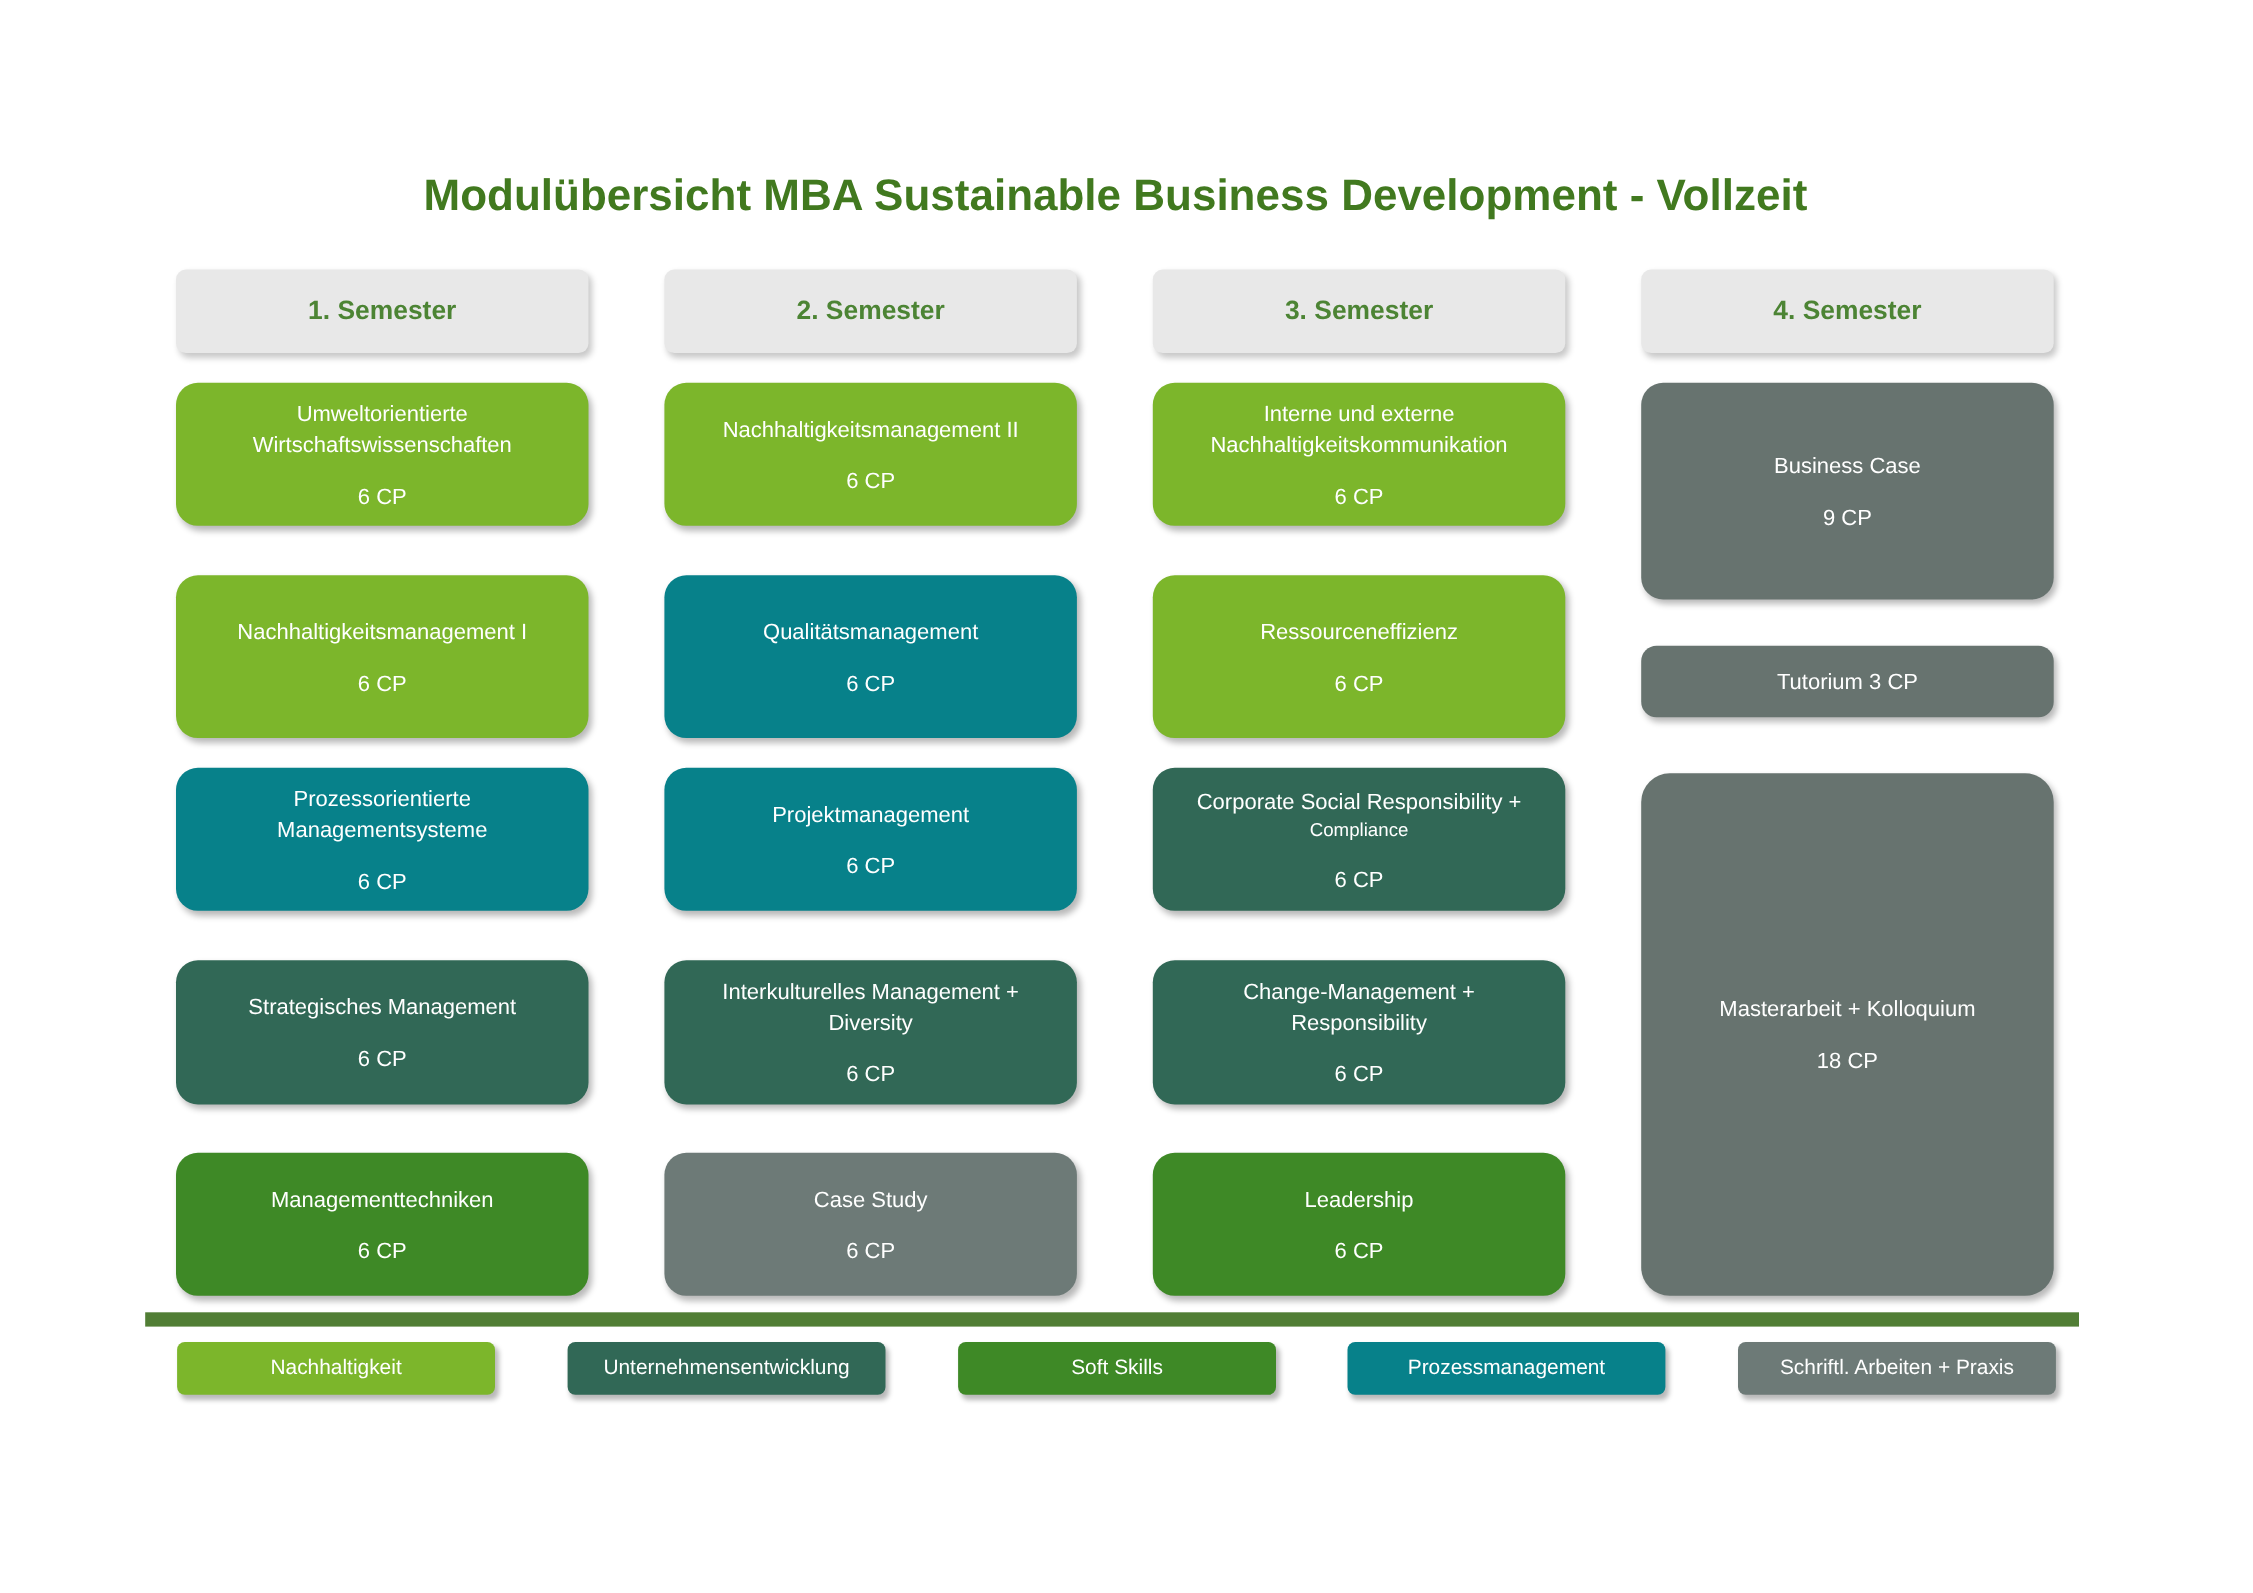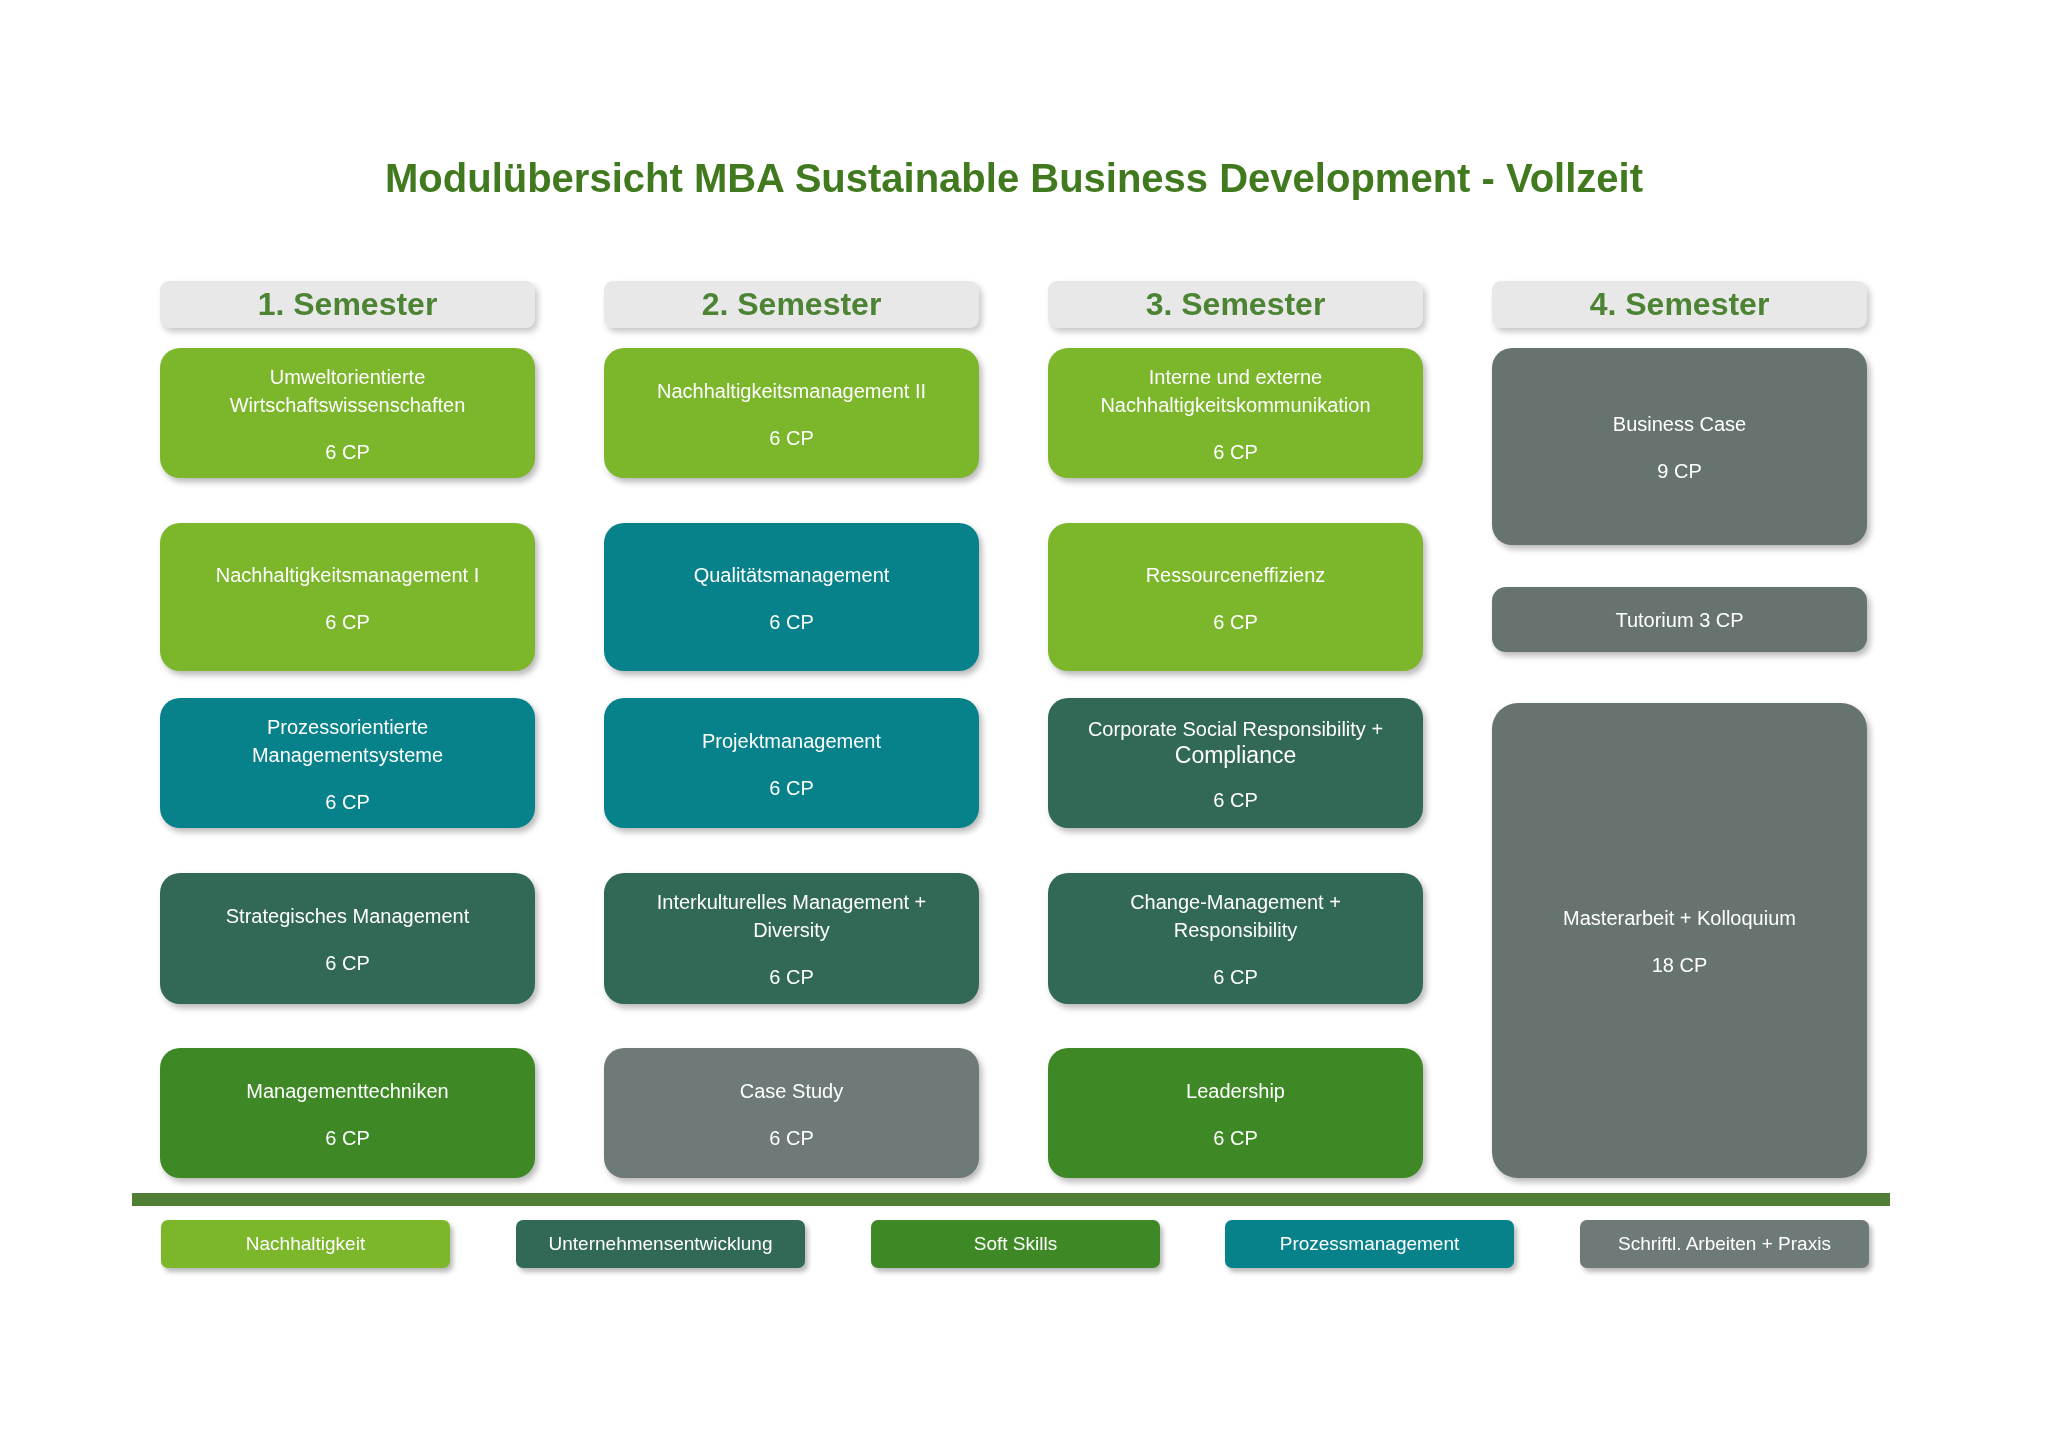--- a/index.html
+++ b/index.html
@@ -5,35 +5,34 @@
   html,body { margin:0; padding:0; background:#ffffff; }
   .page {
     position:relative; width:2048px; height:1448px; background:#ffffff;
     font-family:"Liberation Sans", sans-serif; overflow:hidden;
   }
   .page-title {
     position:absolute; left:160px; width:1708px; top:150px; height:56px;
     text-align:center; font-size:40px; font-weight:bold; line-height:56px;
   }
   .sem-header {
-    position:absolute; top:245px; height:47px; width:375px;
+    position:absolute; top:245px; height:76px; width:375px;
     background:#E8E8E8; border-radius:9px;
     display:flex; align-items:center; justify-content:center;
-    font-size:32px; font-weight:bold;
+    font-size:24px; font-weight:bold;
     box-shadow:3px 4px 6px rgba(0,0,0,0.22);
-    margin-top:36px;
   }
   .card {
     position:absolute; width:375px; border-radius:20px; color:#ffffff;
     display:flex; flex-direction:column; align-items:center; justify-content:center;
     text-align:center; box-shadow:3px 4px 6px rgba(0,0,0,0.28);
     padding:0 14px; box-sizing:border-box;
   }
   .card-title { font-size:20px; line-height:28px; }
-  .card-title .small { font-size:23px; line-height:24px; }
+  .card-title .small { font-size:17px; line-height:24px; }
   .card-cp { font-size:20px; margin-top:22px; }
   .col-x0 { left:160px; }  .col-x1 { left:604px; }  .col-x2 { left:1048px; }  .col-x3 { left:1492px; }
   .row-y0 { top:348px; height:130px; }
   .row-y1 { top:523px; height:148px; }
   .row-y2 { top:698px; height:130px; }
   .row-y3 { top:873px; height:131px; }
   .row-y4 { top:1048px; height:130px; }
   .tall-1 { top:348px; height:197px; }
   .tutorium { top:587px; height:65px; border-radius:14px; }
   .tall-2 { top:703px; height:475px; border-radius:26px; }

